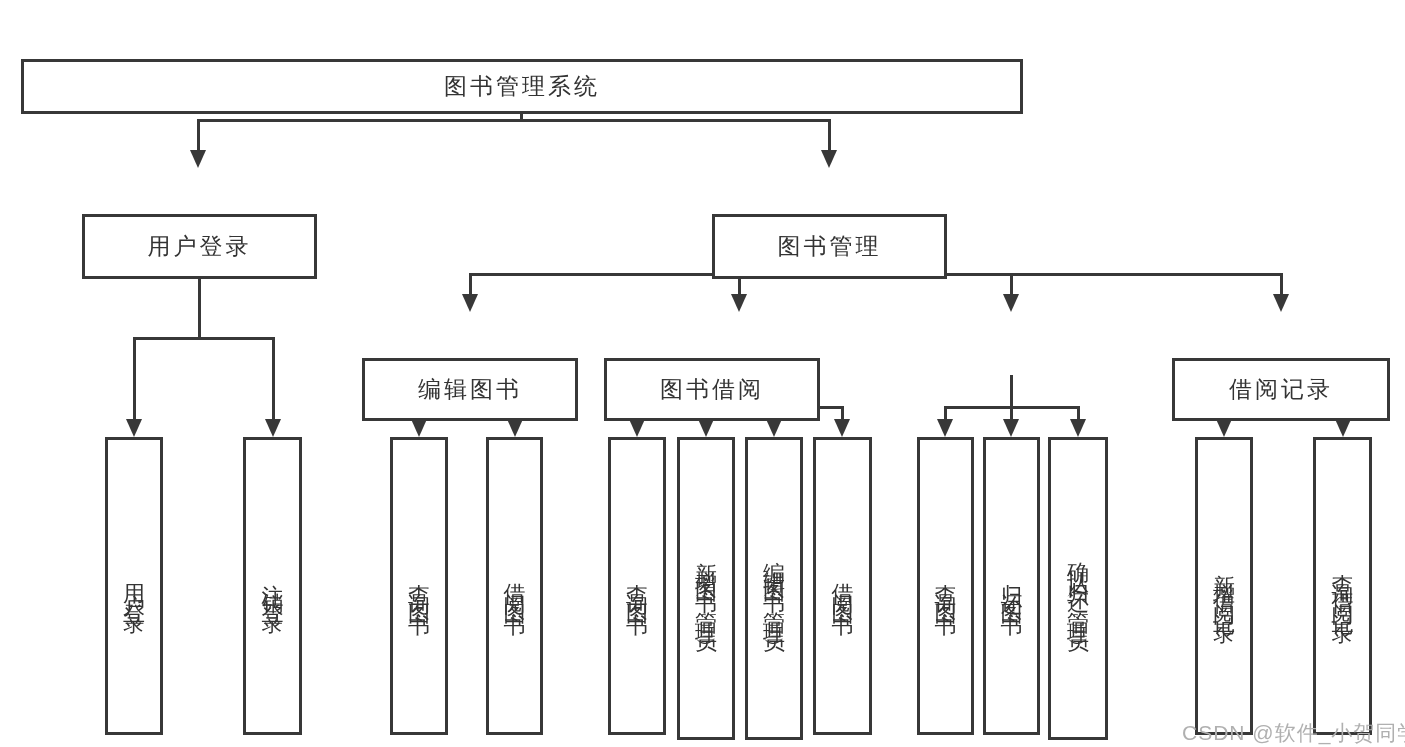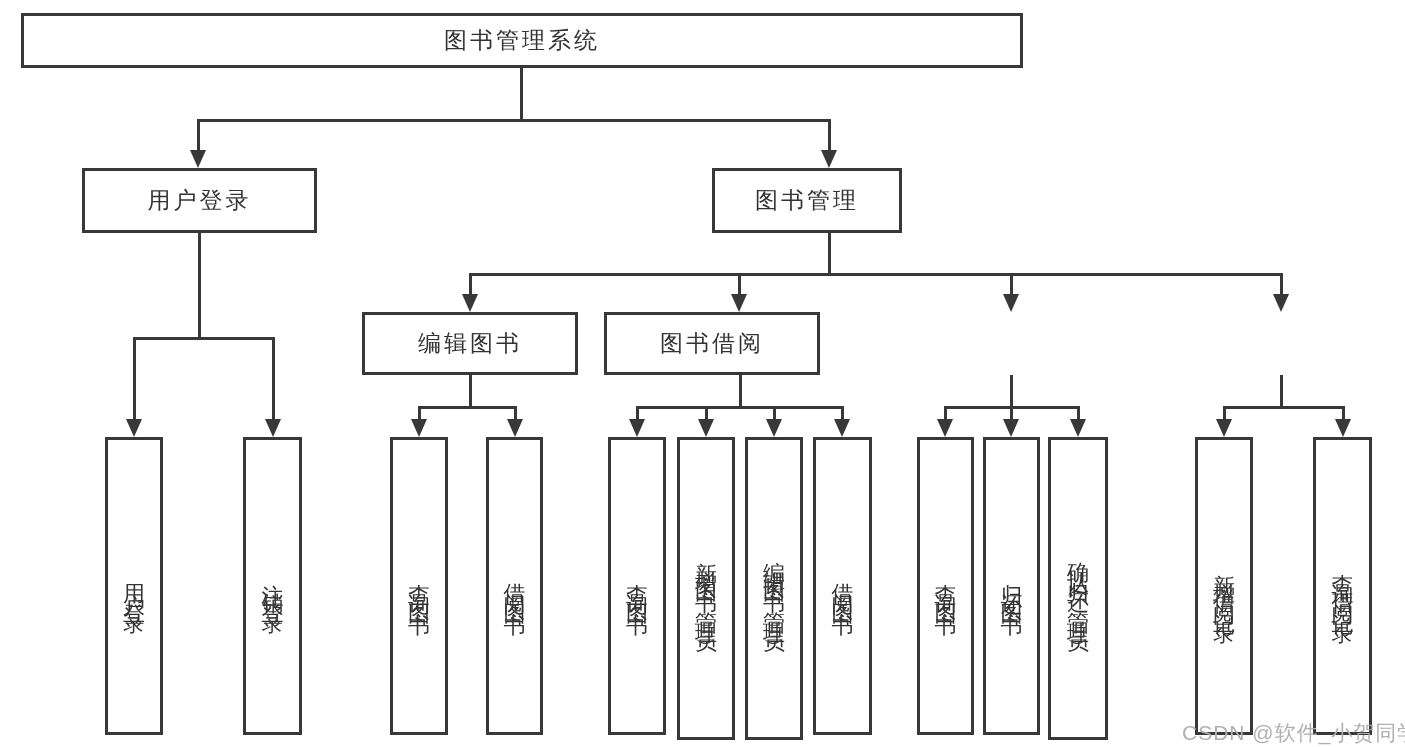--- a/index.html
+++ b/index.html
@@ -21,21 +21,21 @@
   .ar{position:absolute;width:0;height:0;
       border-left:8px solid transparent;
       border-right:8px solid transparent;
       border-top:18px solid var(--line);}
   
   .hbox{
     position:absolute;box-sizing:border-box;
     border:3px solid var(--line);background:#ffffff;
     display:flex;align-items:center;justify-content:center;
     font-size:23px;letter-spacing:3px;color:var(--text);
-    white-space:nowrap;z-index:2;
+    white-space:nowrap;z-index:2;margin-top:46px;
   }
   .vbox{
     position:absolute;box-sizing:border-box;
     border:3px solid var(--line);background:#ffffff;
     display:flex;align-items:center;justify-content:center;
     writing-mode:vertical-rl;text-orientation:mixed;
     font-size:22px;letter-spacing:10px;color:var(--text);
     text-align:center;z-index:2;
   }
   .watermark{
@@ -105,27 +105,28 @@
   <div class="hl" style="left:1223px;top:406px;width:121px"></div>
   <div class="vl" style="left:1223px;top:406px;height:16px"></div>
   <div class="ar" style="left:1216px;top:419px"></div>
   <div class="vl" style="left:1342px;top:406px;height:16px"></div>
   <div class="ar" style="left:1335px;top:419px"></div>
 
   <div class="hbox" style="left:21px;top:13px;width:1002px;height:55px">图书管理系统</div>
 
   <div class="hbox" style="left:82px;top:168px;width:235px;height:65px">用户登录</div>
 
-  <div class="hbox" style="left:712px;top:168px;width:190px;height:65px">图书管理</div>
+  <div class="hbox" style="left:712px;top:168px;width:235px;height:65px">图书管理</div>
 
   <div class="hbox" style="left:362px;top:312px;width:216px;height:63px">编辑图书</div>
 
   <div class="hbox" style="left:604px;top:312px;width:216px;height:63px">图书借阅</div>
 
 
+  <div class="hbox" style="left:1172px;top:312px;width:218px;height:63px">借阅记录</div>
 
   <div class="vbox" style="left:105px;top:437px;width:58px;height:298px">用户登录</div>
 
   <div class="vbox" style="left:243px;top:437px;width:59px;height:298px">注销登录</div>
 
   <div class="vbox" style="left:390px;top:437px;width:58px;height:298px">查询图书</div>
 
   <div class="vbox" style="left:486px;top:437px;width:57px;height:298px">借阅图书</div>
 
   <div class="vbox" style="left:608px;top:437px;width:58px;height:298px">查询图书</div>

